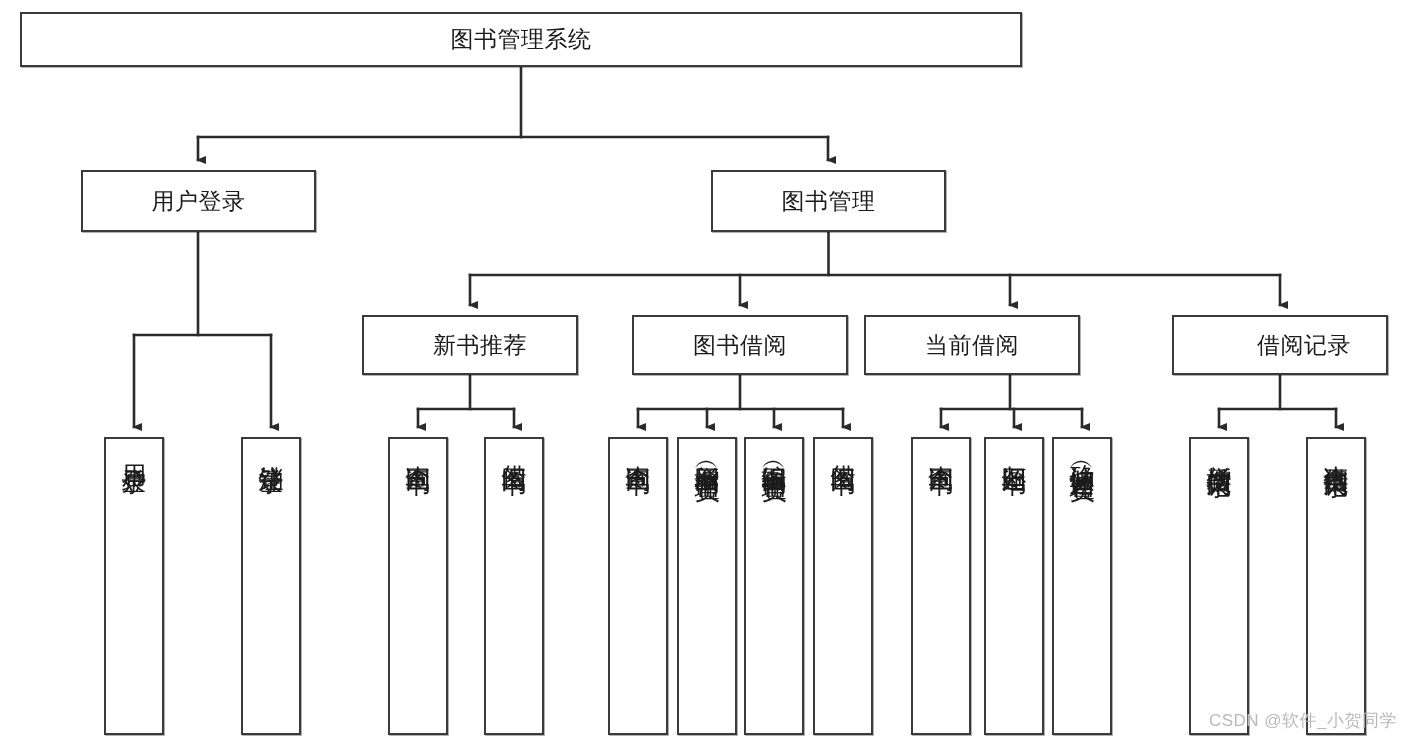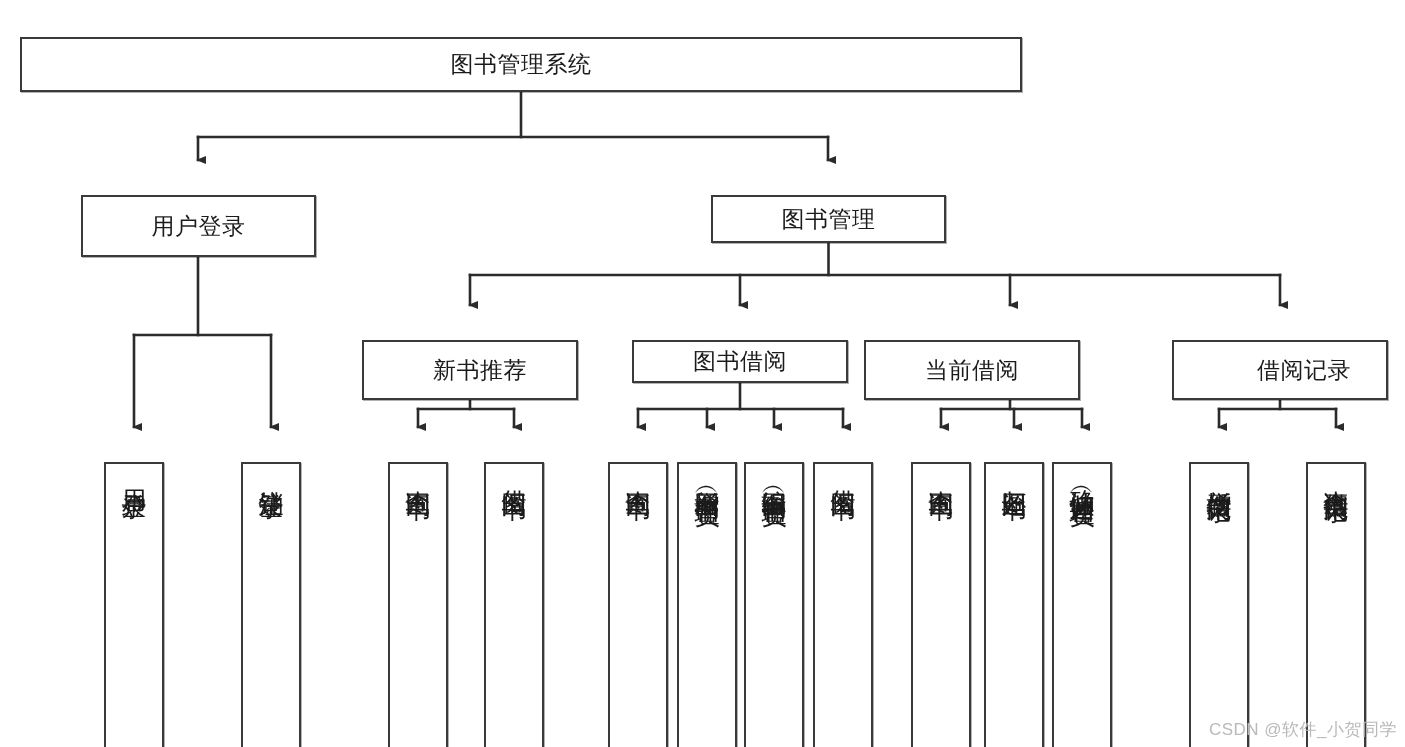--- a/index.html
+++ b/index.html
@@ -29,21 +29,20 @@
   .node {
     position: absolute;
     box-sizing: border-box;
     background: #ffffff;
     border: 2px solid #3a3a3a;
     display: flex;
     align-items: center;
     justify-content: center;
     color: #1b1b1b;
     box-shadow: 1px 1px 0 rgba(0,0,0,0.30);
-    margin-top: 25px;
   }
   .node .label {
     line-height: 1.06;
     white-space: pre;
     text-align: center;
   }
   .node.h .label {
     font-size: 23px;
     letter-spacing: 0.5px;
   }
@@ -58,21 +57,21 @@
     writing-mode: vertical-rl;
     text-orientation: upright;
     font-size: 25px;
     letter-spacing: 2px;
     line-height: 1;
     white-space: nowrap;
   }
   #watermark {
     position: absolute;
     right: 8px;
-    bottom: 6px;
+    bottom: 15px;
     font-size: 17px;
     color: #b9b9b9;
     letter-spacing: 0.5px;
     white-space: nowrap;
     user-select: none;
   }
 </style>
 </head>
 <body>
 
@@ -122,27 +121,27 @@
   </svg>
 
   <div class="node root h" id="node-root" style="left: 20px; top: 12px; width: 1002px; height: 55px;">
     <span class="label">图书管理系统</span>
   </div>
 
   <div id="node-layer">
       <div class="node h" id="box-user-login" style="left: 81px; top: 170px; width: 235px; height: 62px;">
         <span class="label">用户登录</span>
       </div>
-      <div class="node h" id="box-book-manage" style="left: 711px; top: 170px; width: 235px; height: 48px;">
+      <div class="node h" id="box-book-manage" style="left: 711px; top: 170px; width: 235px; height: 62px;">
         <span class="label">图书管理</span>
       </div>
       <div class="node h" id="box-new-book-rec" style="left: 362px; top: 315px; width: 216px; height: 60px; padding-left: 20px;">
         <span class="label">新书推荐</span>
       </div>
-      <div class="node h" id="box-book-borrow" style="left: 632px; top: 315px; width: 216px; height: 43px;">
+      <div class="node h" id="box-book-borrow" style="left: 632px; top: 315px; width: 216px; height: 60px;">
         <span class="label">图书借阅</span>
       </div>
       <div class="node h" id="box-current-borrow" style="left: 864px; top: 315px; width: 216px; height: 60px;">
         <span class="label">当前借阅</span>
       </div>
       <div class="node h" id="box-borrow-record" style="left: 1172px; top: 315px; width: 216px; height: 60px; padding-left: 48px;">
         <span class="label">借阅记录</span>
       </div>
       <div class="node v" id="box-leaf-user-login" style="left: 104px; top: 437px; width: 60px; height: 298px;">
         <span class="label">用户登录</span>

